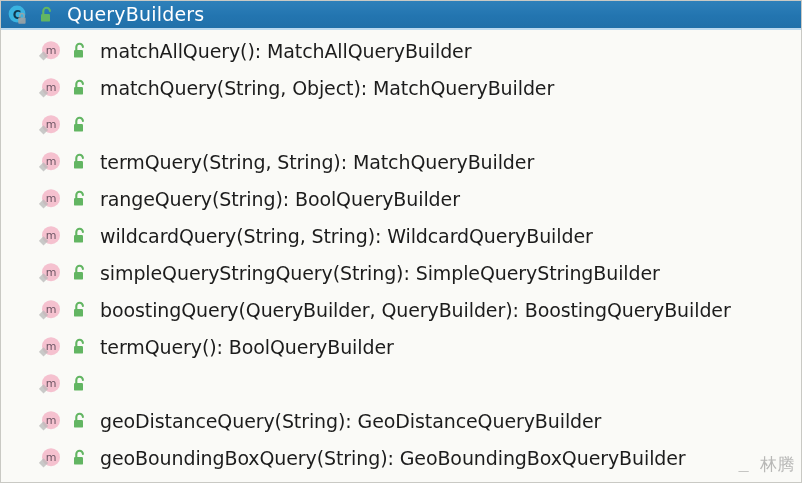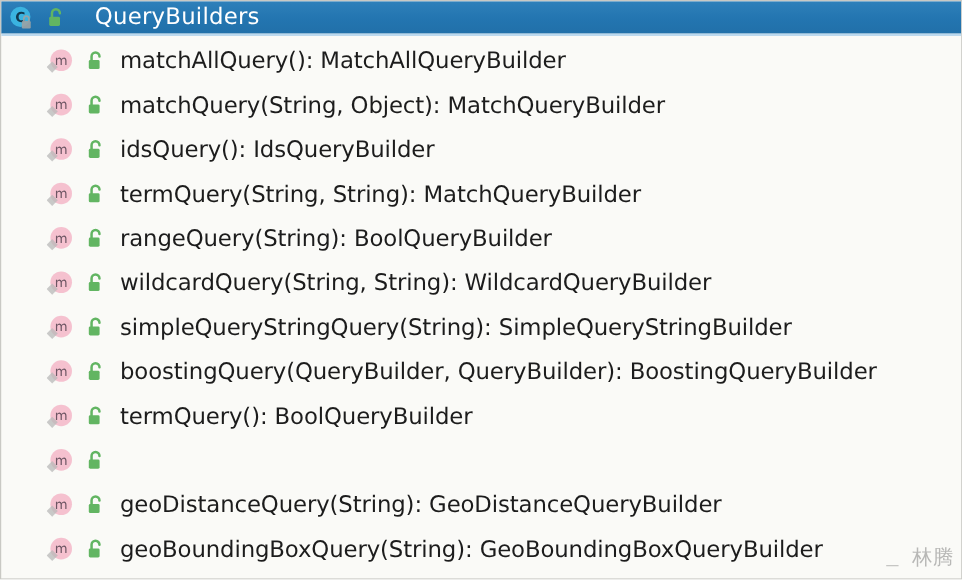--- a/index.html
+++ b/index.html
@@ -27,21 +27,21 @@
     align-items: center;
     padding-left: 6px;
     box-sizing: border-box;
     border-bottom: 2px solid #bcd9ee;
   }
   #titlebar .title-text {
     color: #ffffff;
     font-size: 19px;
     line-height: 19px;
     letter-spacing: 0.2px;
-    margin-left: 24px;
+    margin-left: 12px;
     white-space: nowrap;
   }
 
   
   .icon-wrap {
     display: inline-flex;
     align-items: center;
     justify-content: center;
     flex: 0 0 auto;
   }
@@ -163,21 +163,20 @@
             </g>
         </svg>
       </span>
       <span class="gap"></span>
       <span class="icon-wrap pub-lock">
         <svg width="18" height="20" viewBox="0 0 18 20">
           <path d="M6.3 9.2 V6.0 a3.3 3.3 0 0 1 6.6 0" fill="none" stroke="#62b562" stroke-width="2.1" stroke-linecap="round"></path>
           <rect x="4.0" y="9.0" width="9.0" height="7.6" rx="1.2" fill="#62b562"></rect>
         </svg>
       </span>
-      <span class="label">idsQuery(): IdsQueryBuilder</span>
     </div>
 
     <div class="row">
       <span class="icon-wrap method-icon">
         <svg width="24" height="22" viewBox="0 0 24 22">
           <circle cx="12" cy="10.2" r="9.0" fill="#f3aec2" opacity="0.75"></circle>
           <text x="12" y="14.2" font-family="DejaVu Sans, sans-serif" font-size="11" fill="#6d5563" text-anchor="middle">m</text>
           <g opacity="0.75">
               <rect x="1.2" y="12.6" width="6.6" height="6.6" transform="rotate(45 4.5 15.9)" fill="#b9b9b9"></rect>
             </g>

